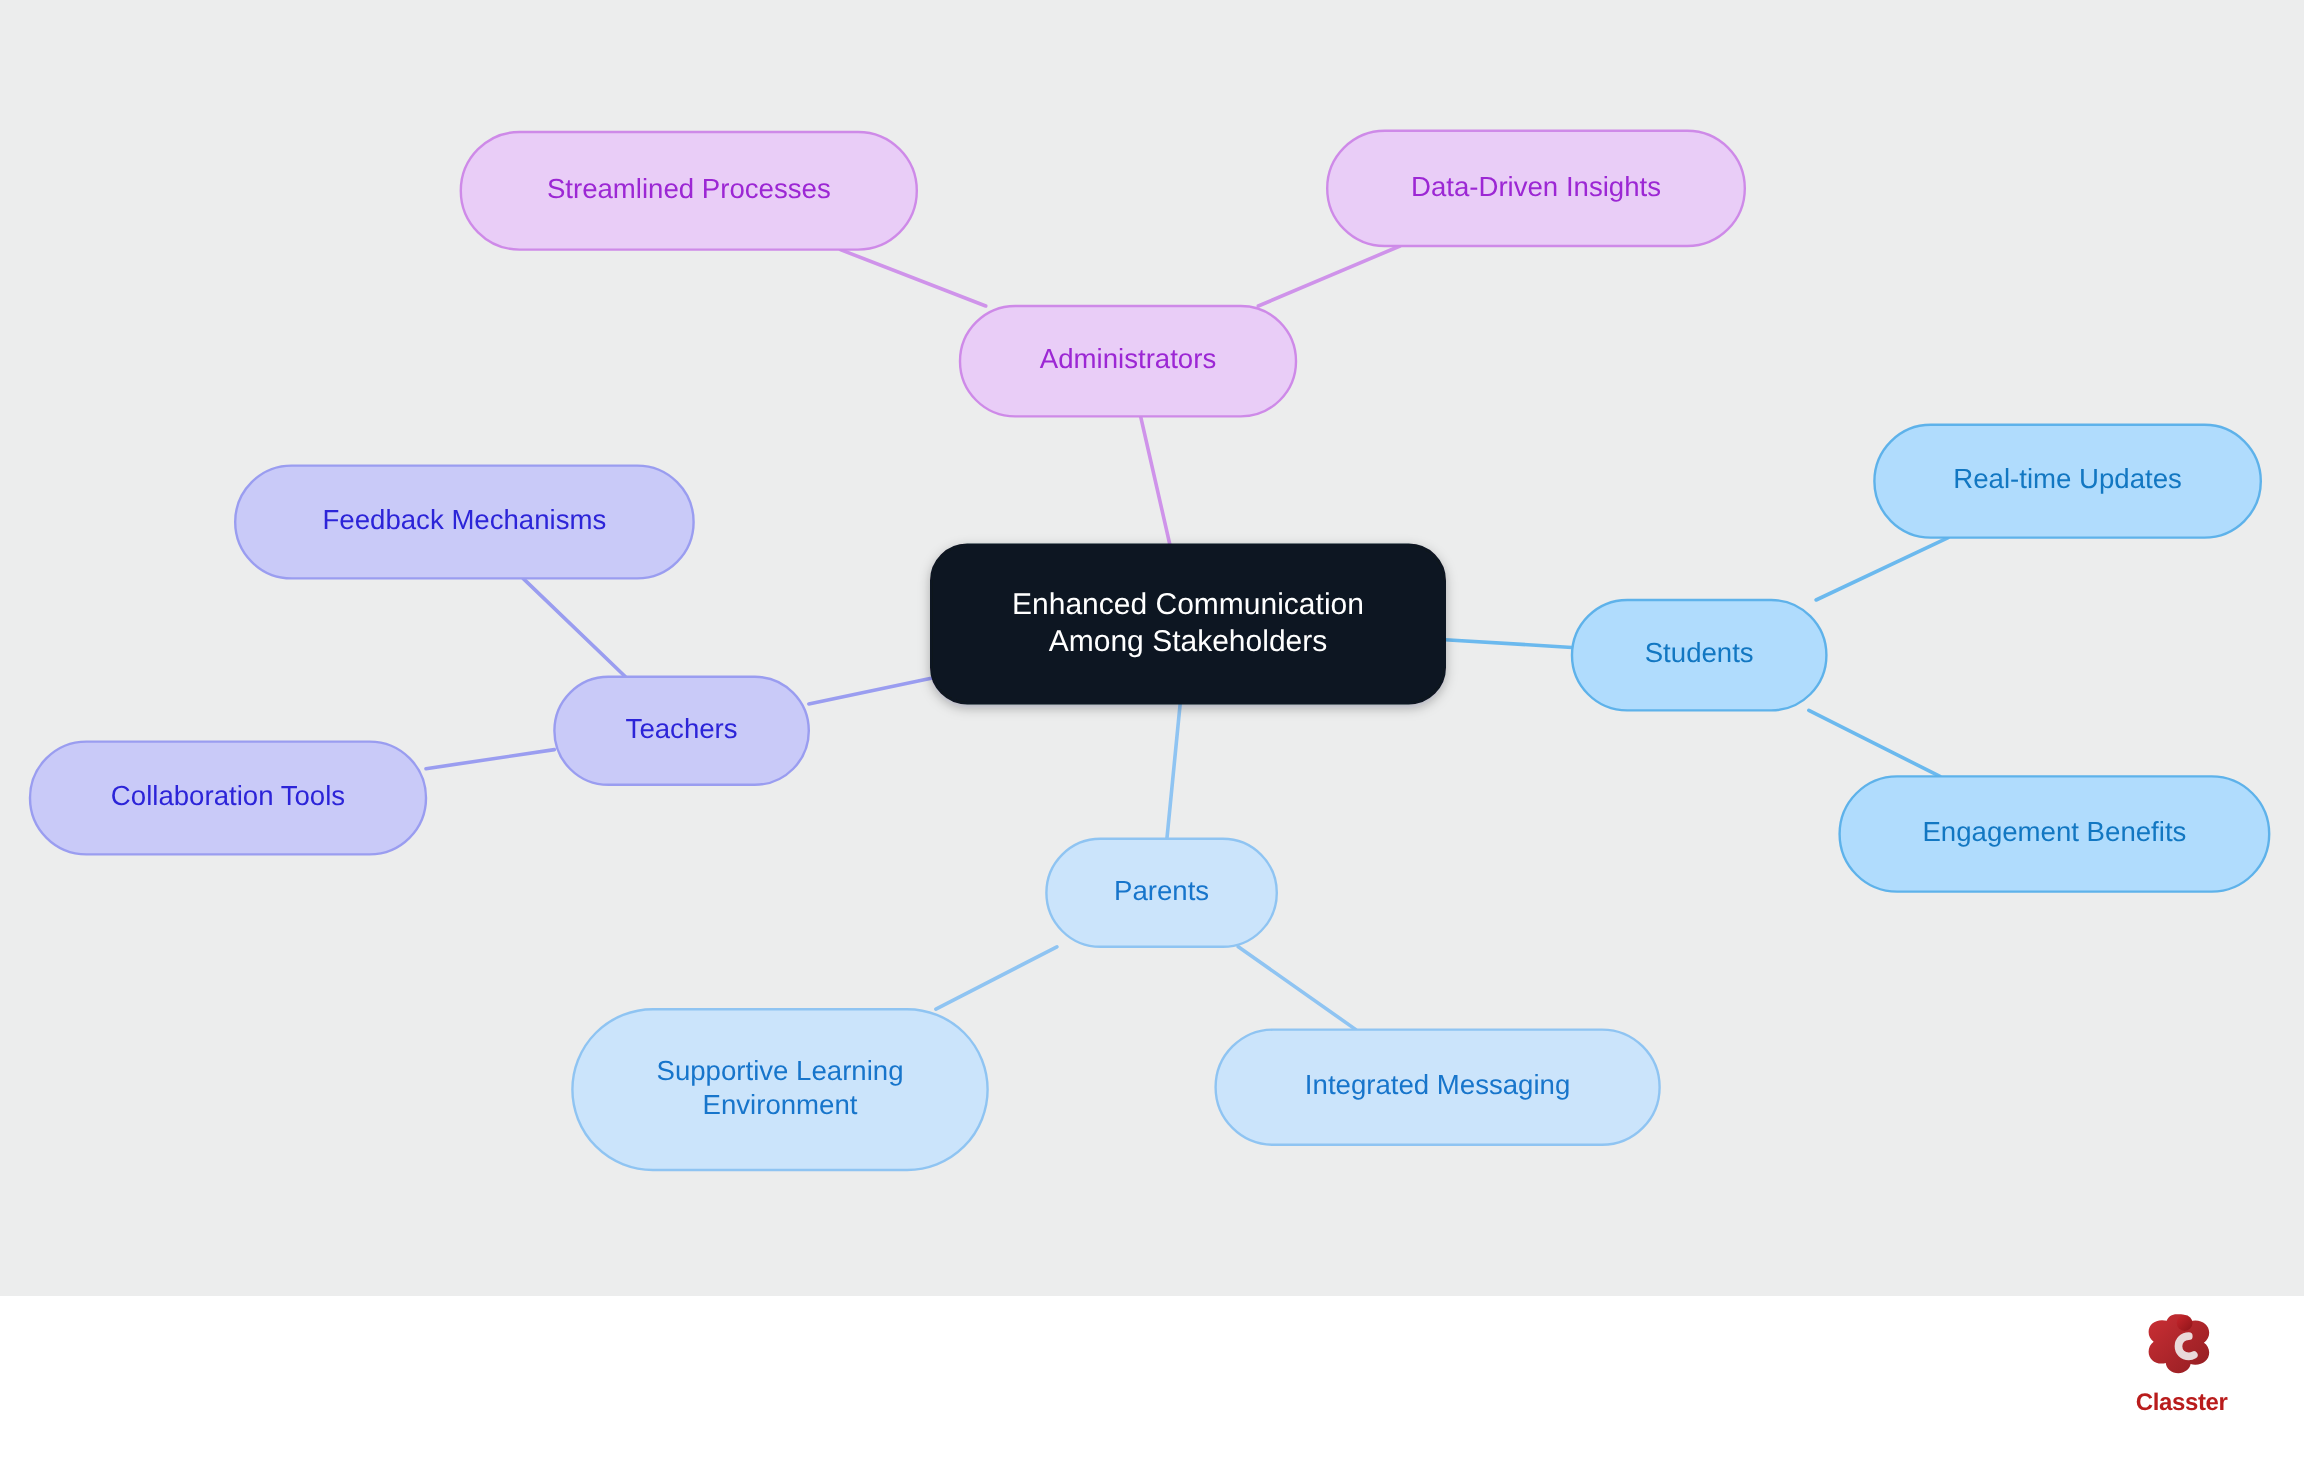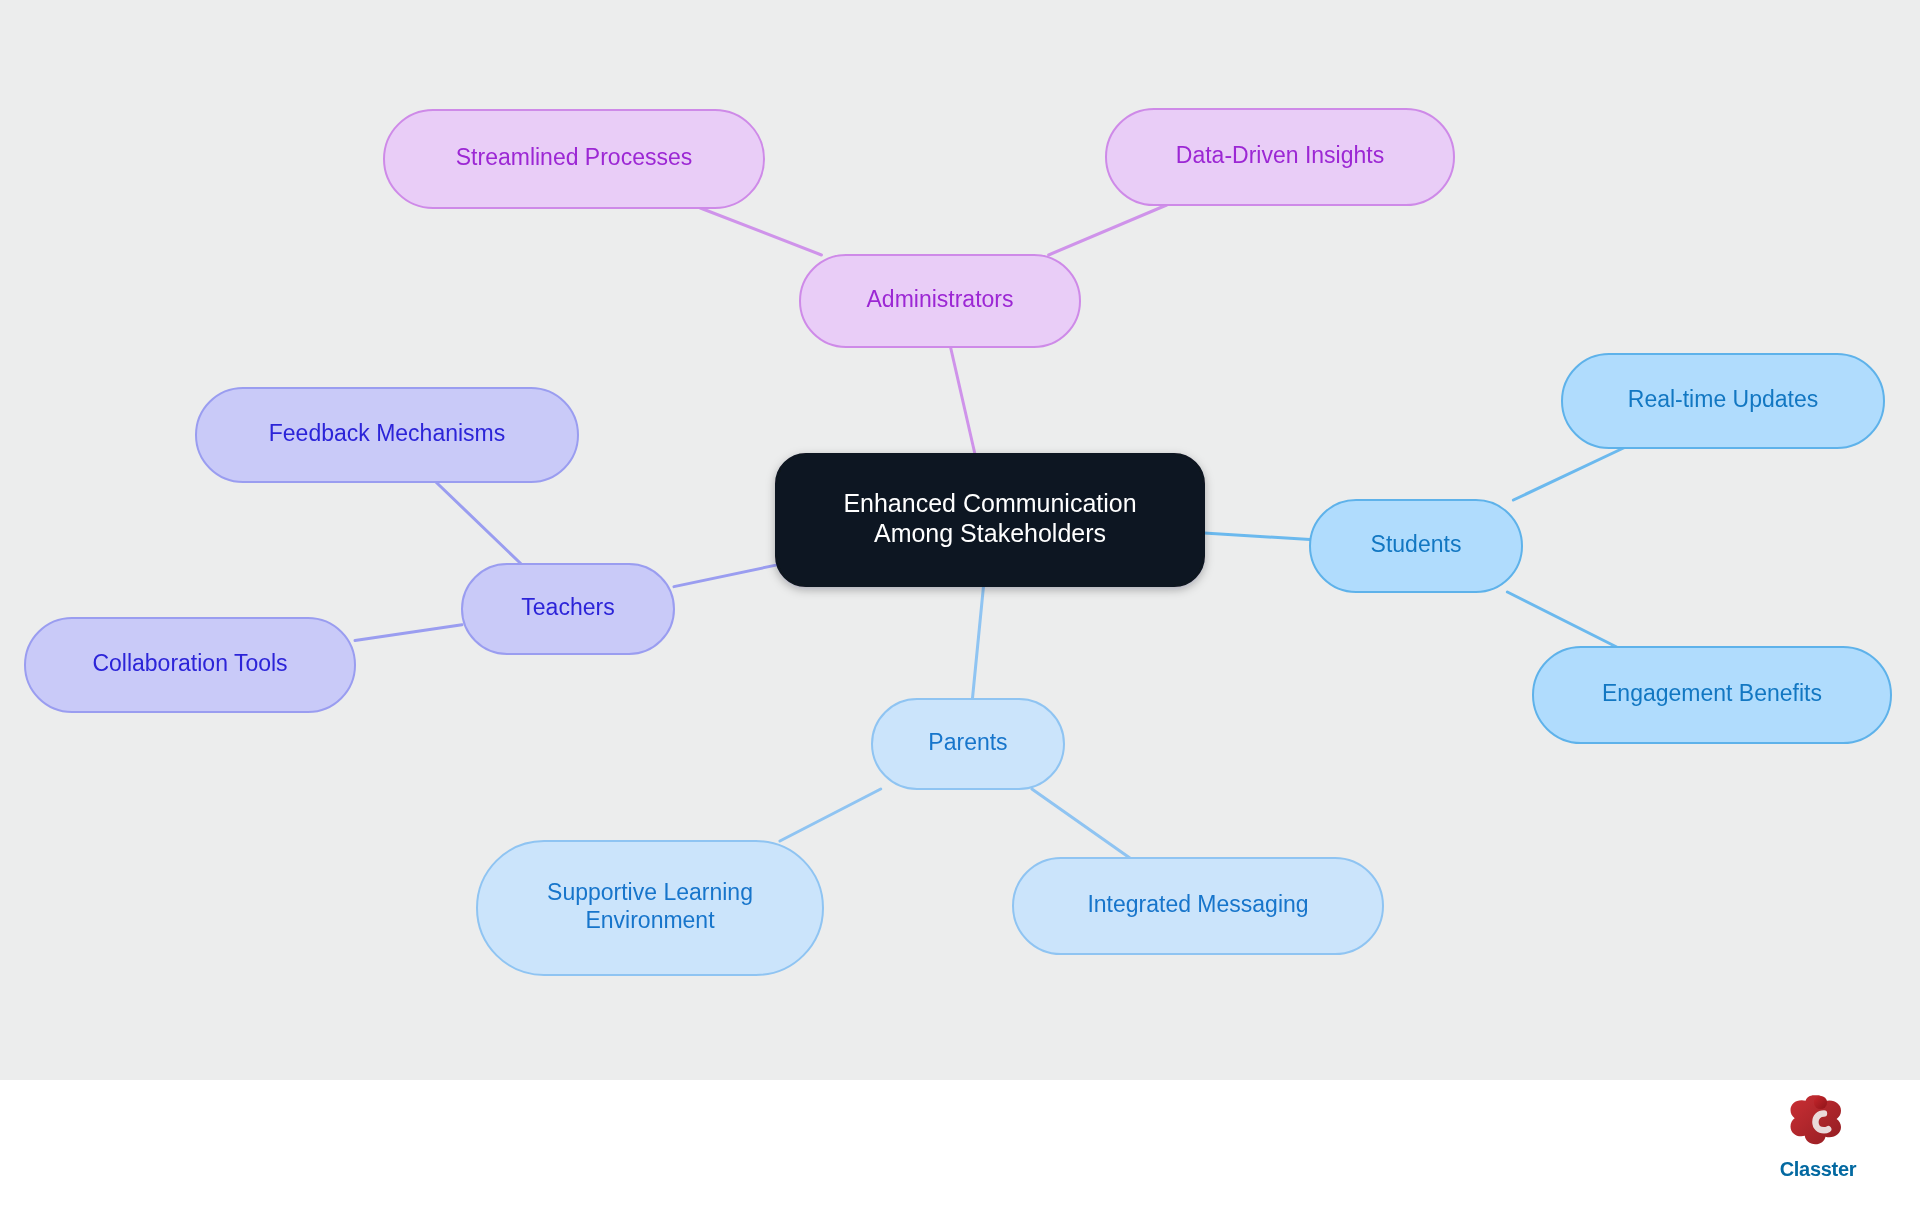--- a/index.html
+++ b/index.html
@@ -78,21 +78,21 @@
     height: 62px;
   }
 
   #brand-name {
     display: block;
     margin-top: 4px;
     font-family: "Liberation Sans", sans-serif;
     font-size: 20px;
     font-weight: bold;
     letter-spacing: -0.3px;
-    color: #0369a1;
+    color: #b91c1c;
     text-align: center;
   }
 </style>
 </head>
 <body>
 
 <div id="app">
 
   <div id="canvas">
     <svg id="map-svg" viewBox="0 0 1920 1080" xmlns="http://www.w3.org/2000/svg">

